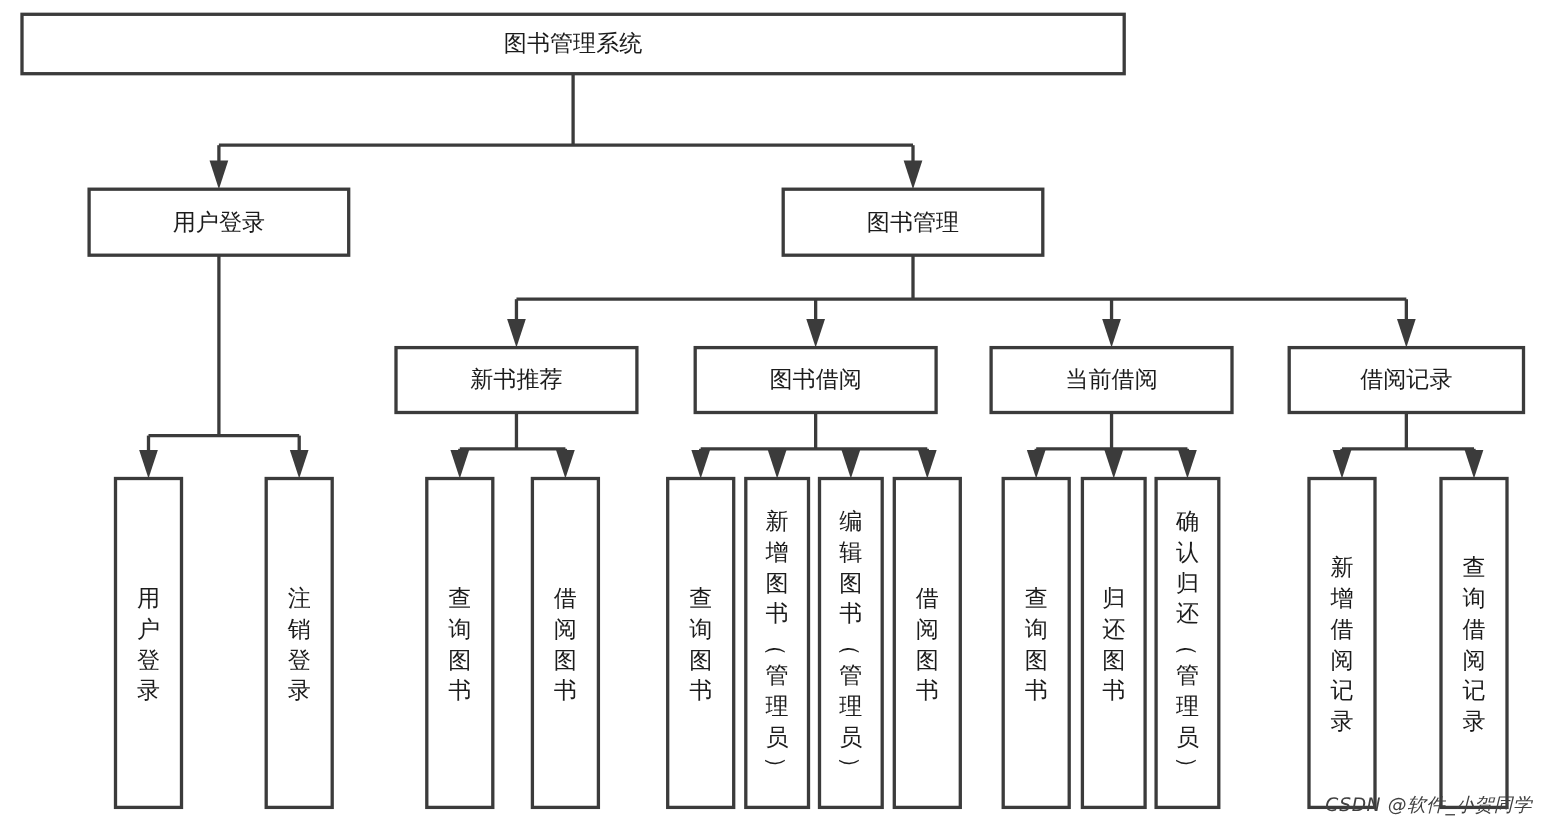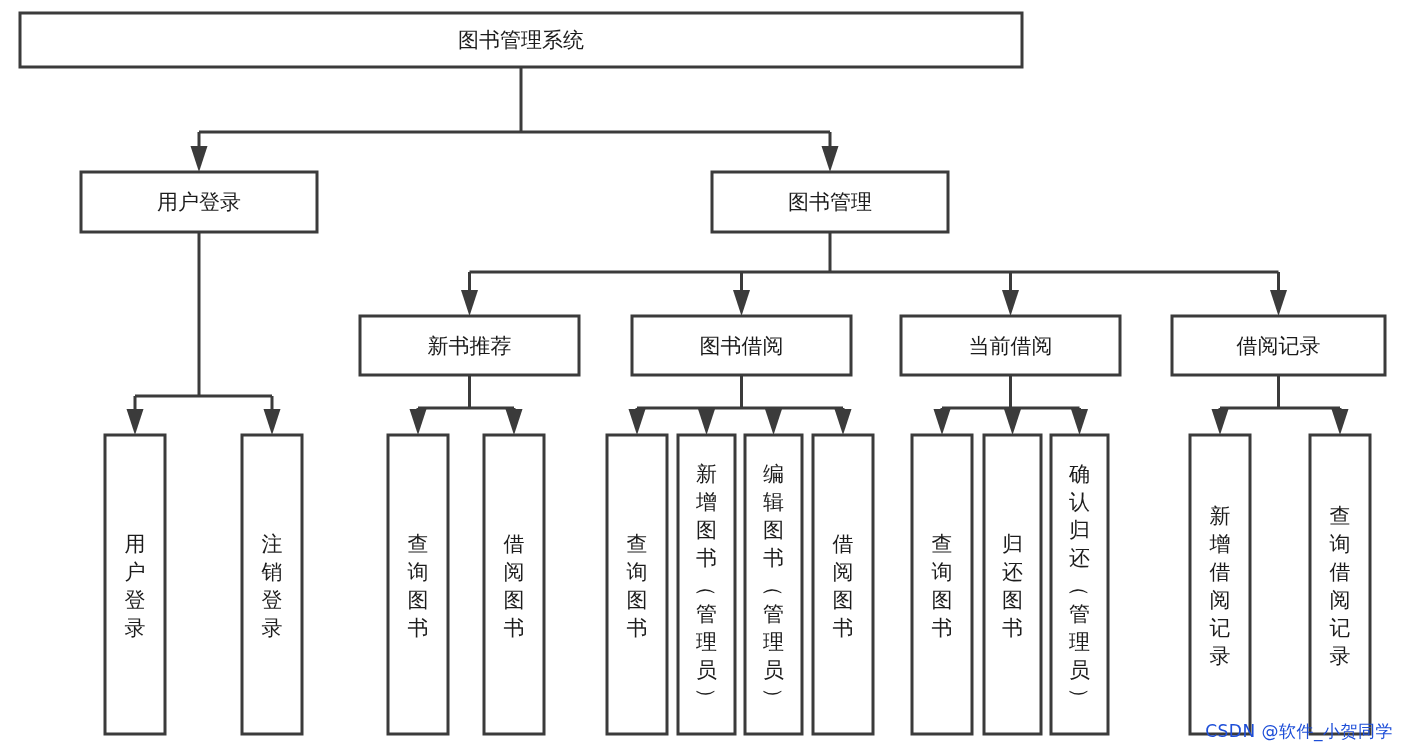--- a/index.html
+++ b/index.html
@@ -56,24 +56,25 @@
     font-family: "DejaVu Sans", "Liberation Sans", sans-serif;
     font-size: 21px;
     text-anchor: middle;
   }
   .watermark {
     position: absolute;
     right: 12px;
     bottom: 4px;
     font-family: "DejaVu Sans", "Liberation Sans", sans-serif;
     font-size: 17px;
-    color: #1d4ed8;
+    color: #404040;
     letter-spacing: 0.5px;
     white-space: nowrap;
     user-select: none;
+    font-style: italic;
   }
 </style>
 </head>
 <body>
 
 <div id="diagram-root">
   <svg id="tree-svg" viewBox="0 0 1405 747" preserveAspectRatio="none" xmlns="http://www.w3.org/2000/svg">
     <g id="edges-layer">
         <path d="M 521 67 L 521 132" class="connector"></path>
         <path d="M 199 132 L 830 132" class="connector"></path>

